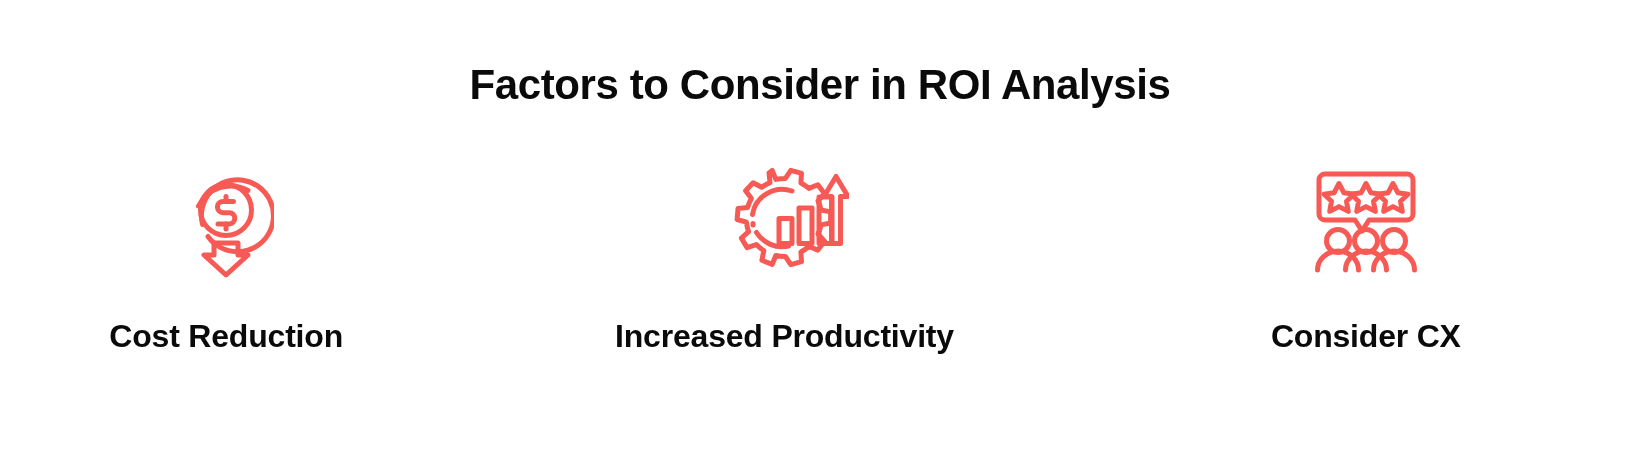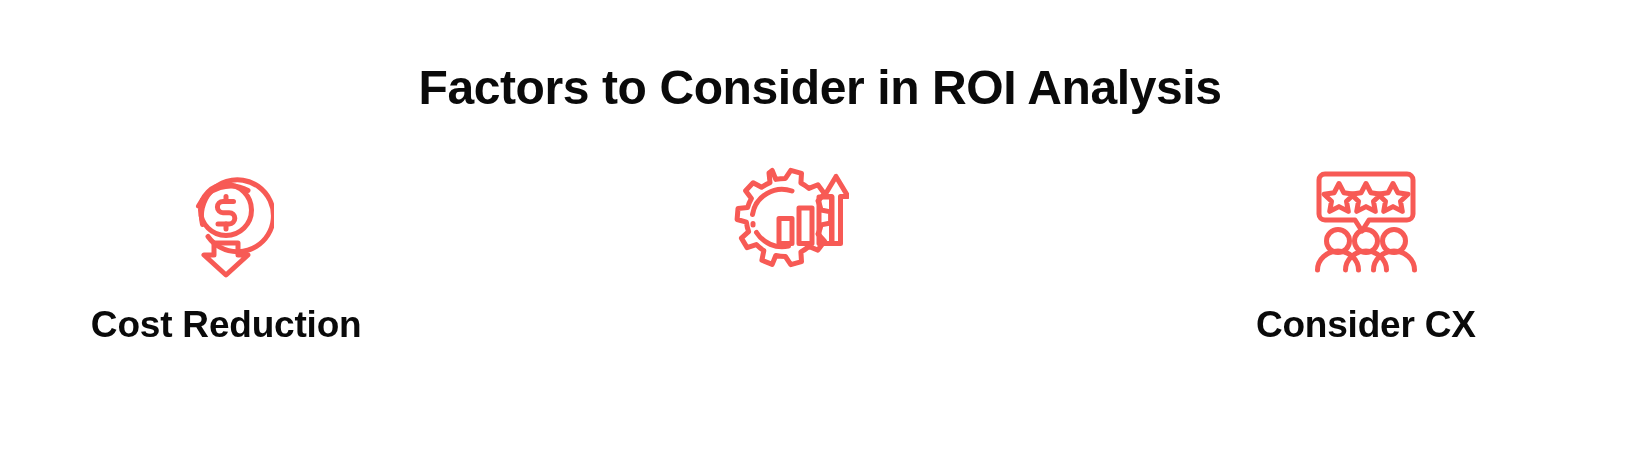--- a/index.html
+++ b/index.html
@@ -22,21 +22,21 @@
     box-sizing: border-box;
   }
   .title {
     position: absolute;
     top: 62px;
     left: 0;
     width: 1640px;
     text-align: center;
     font-family: "Liberation Sans Narrow", "Liberation Sans", sans-serif;
     font-weight: bold;
-    font-size: 48px;
+    font-size: 42px;
     letter-spacing: -0.4px;
     color: #0a0a0a;
     line-height: 1.1;
     white-space: nowrap;
   }
   .columns {
     position: absolute;
     top: 160px;
     left: 0;
     width: 1640px;
@@ -54,24 +54,24 @@
   .col-2 { margin-left: 10px; }
   .col-3 { margin-left: 33px; }
   .icon-wrap {
     height: 122px;
     display: flex;
     align-items: center;
     justify-content: center;
   }
   .icon-wrap svg { display: block; }
   .caption {
-    margin-top: 22px;
+    margin-top: 36px;
     font-family: "Liberation Sans Narrow", "Liberation Sans", sans-serif;
     font-weight: bold;
-    font-size: 37px;
+    font-size: 32px;
     letter-spacing: -0.2px;
     color: #0a0a0a;
     white-space: nowrap;
   }
 </style>
 </head>
 <body>
 
 <div class="slide">
 
@@ -118,20 +118,21 @@
           <path d="M33.5 52.5 a30 30 0 0 1 39.5 -23.5"></path>
           <path d="M34.0 61.5 l0 1.4"></path>
 
           <rect x="60" y="56.5" width="13" height="25"></rect>
           <rect x="80" y="46" width="13" height="35.5"></rect>
           <rect x="100" y="35" width="13" height="46.5"></rect>
 
           <path d="M121.5 81.5 v-47 h7.5 L117 14.5 L105 34.5 h7.5 v47 z"></path>
         </svg>
       </div>
+      <div class="caption">Increased Productivity</div>
     </div>
 
     <div class="col col-3">
       <div class="icon-wrap">
         <svg width="110" height="110" viewBox="0 0 110 110" fill="none" stroke="#f75a55" stroke-width="5" stroke-linecap="round" stroke-linejoin="round">
 
           <path d="M8 14 a6 6 0 0 1 6 -6 h82 a6 6 0 0 1 6 6 v34 a6 6 0 0 1 -6 6 h-38 l-7 11 l-7 -11 h-30 a6 6 0 0 1 -6 -6 z"></path>
 
           <path d="M28 17.5 l4.8 9.2 l10.2 1.5 l-7.5 7.1 l1.8 10.1 l-9.3 -4.8 l-9.3 4.8 l1.8 -10.1 l-7.5 -7.1 l10.2 -1.5 z"></path>
           <path d="M55 17.5 l4.8 9.2 l10.2 1.5 l-7.5 7.1 l1.8 10.1 l-9.3 -4.8 l-9.3 4.8 l1.8 -10.1 l-7.5 -7.1 l10.2 -1.5 z"></path>

